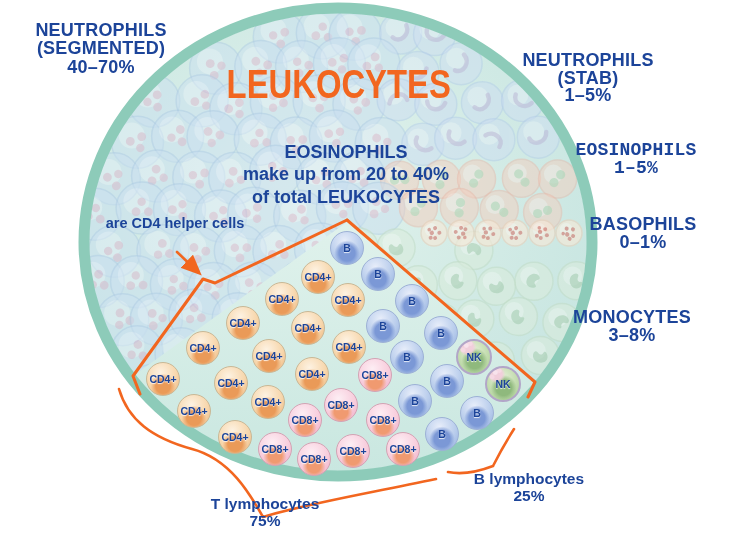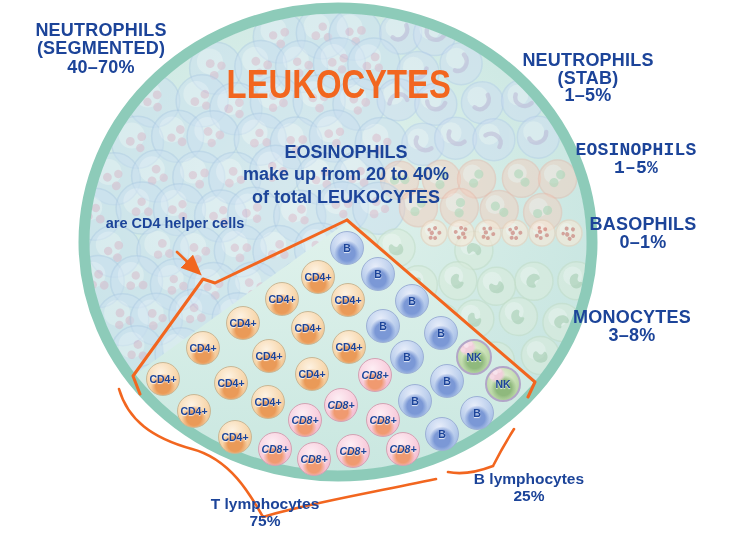--- a/index.html
+++ b/index.html
@@ -38,21 +38,20 @@
     background:
       radial-gradient(circle at 50% 72%, #ea9a58 0 26%, rgba(0,0,0,0) 44%),
       radial-gradient(circle at 42% 30%, #fdf2e2, #f7d7ad 55%, #edb279);
     border:1px solid #c9b896;
   }
   .cell.cd8{
     background:
       radial-gradient(circle at 50% 72%, #f09a70 0 24%, rgba(0,0,0,0) 42%),
       radial-gradient(circle at 42% 30%, #fdeef4, #f8cedd 55%, #efa9c6);
     border:1px solid #d3a3b4;
-    font-style:italic;
   }
   .cell.b{
     background:
       radial-gradient(circle at 50% 66%, #7b98d6 0 30%, rgba(0,0,0,0) 48%),
       radial-gradient(circle at 42% 28%, #e8eefa, #b9cdec 55%, #93afe0);
     border:1px solid #9db1d6;
   }
   .cell.nk{
     width:36px;height:36px;
     background:

